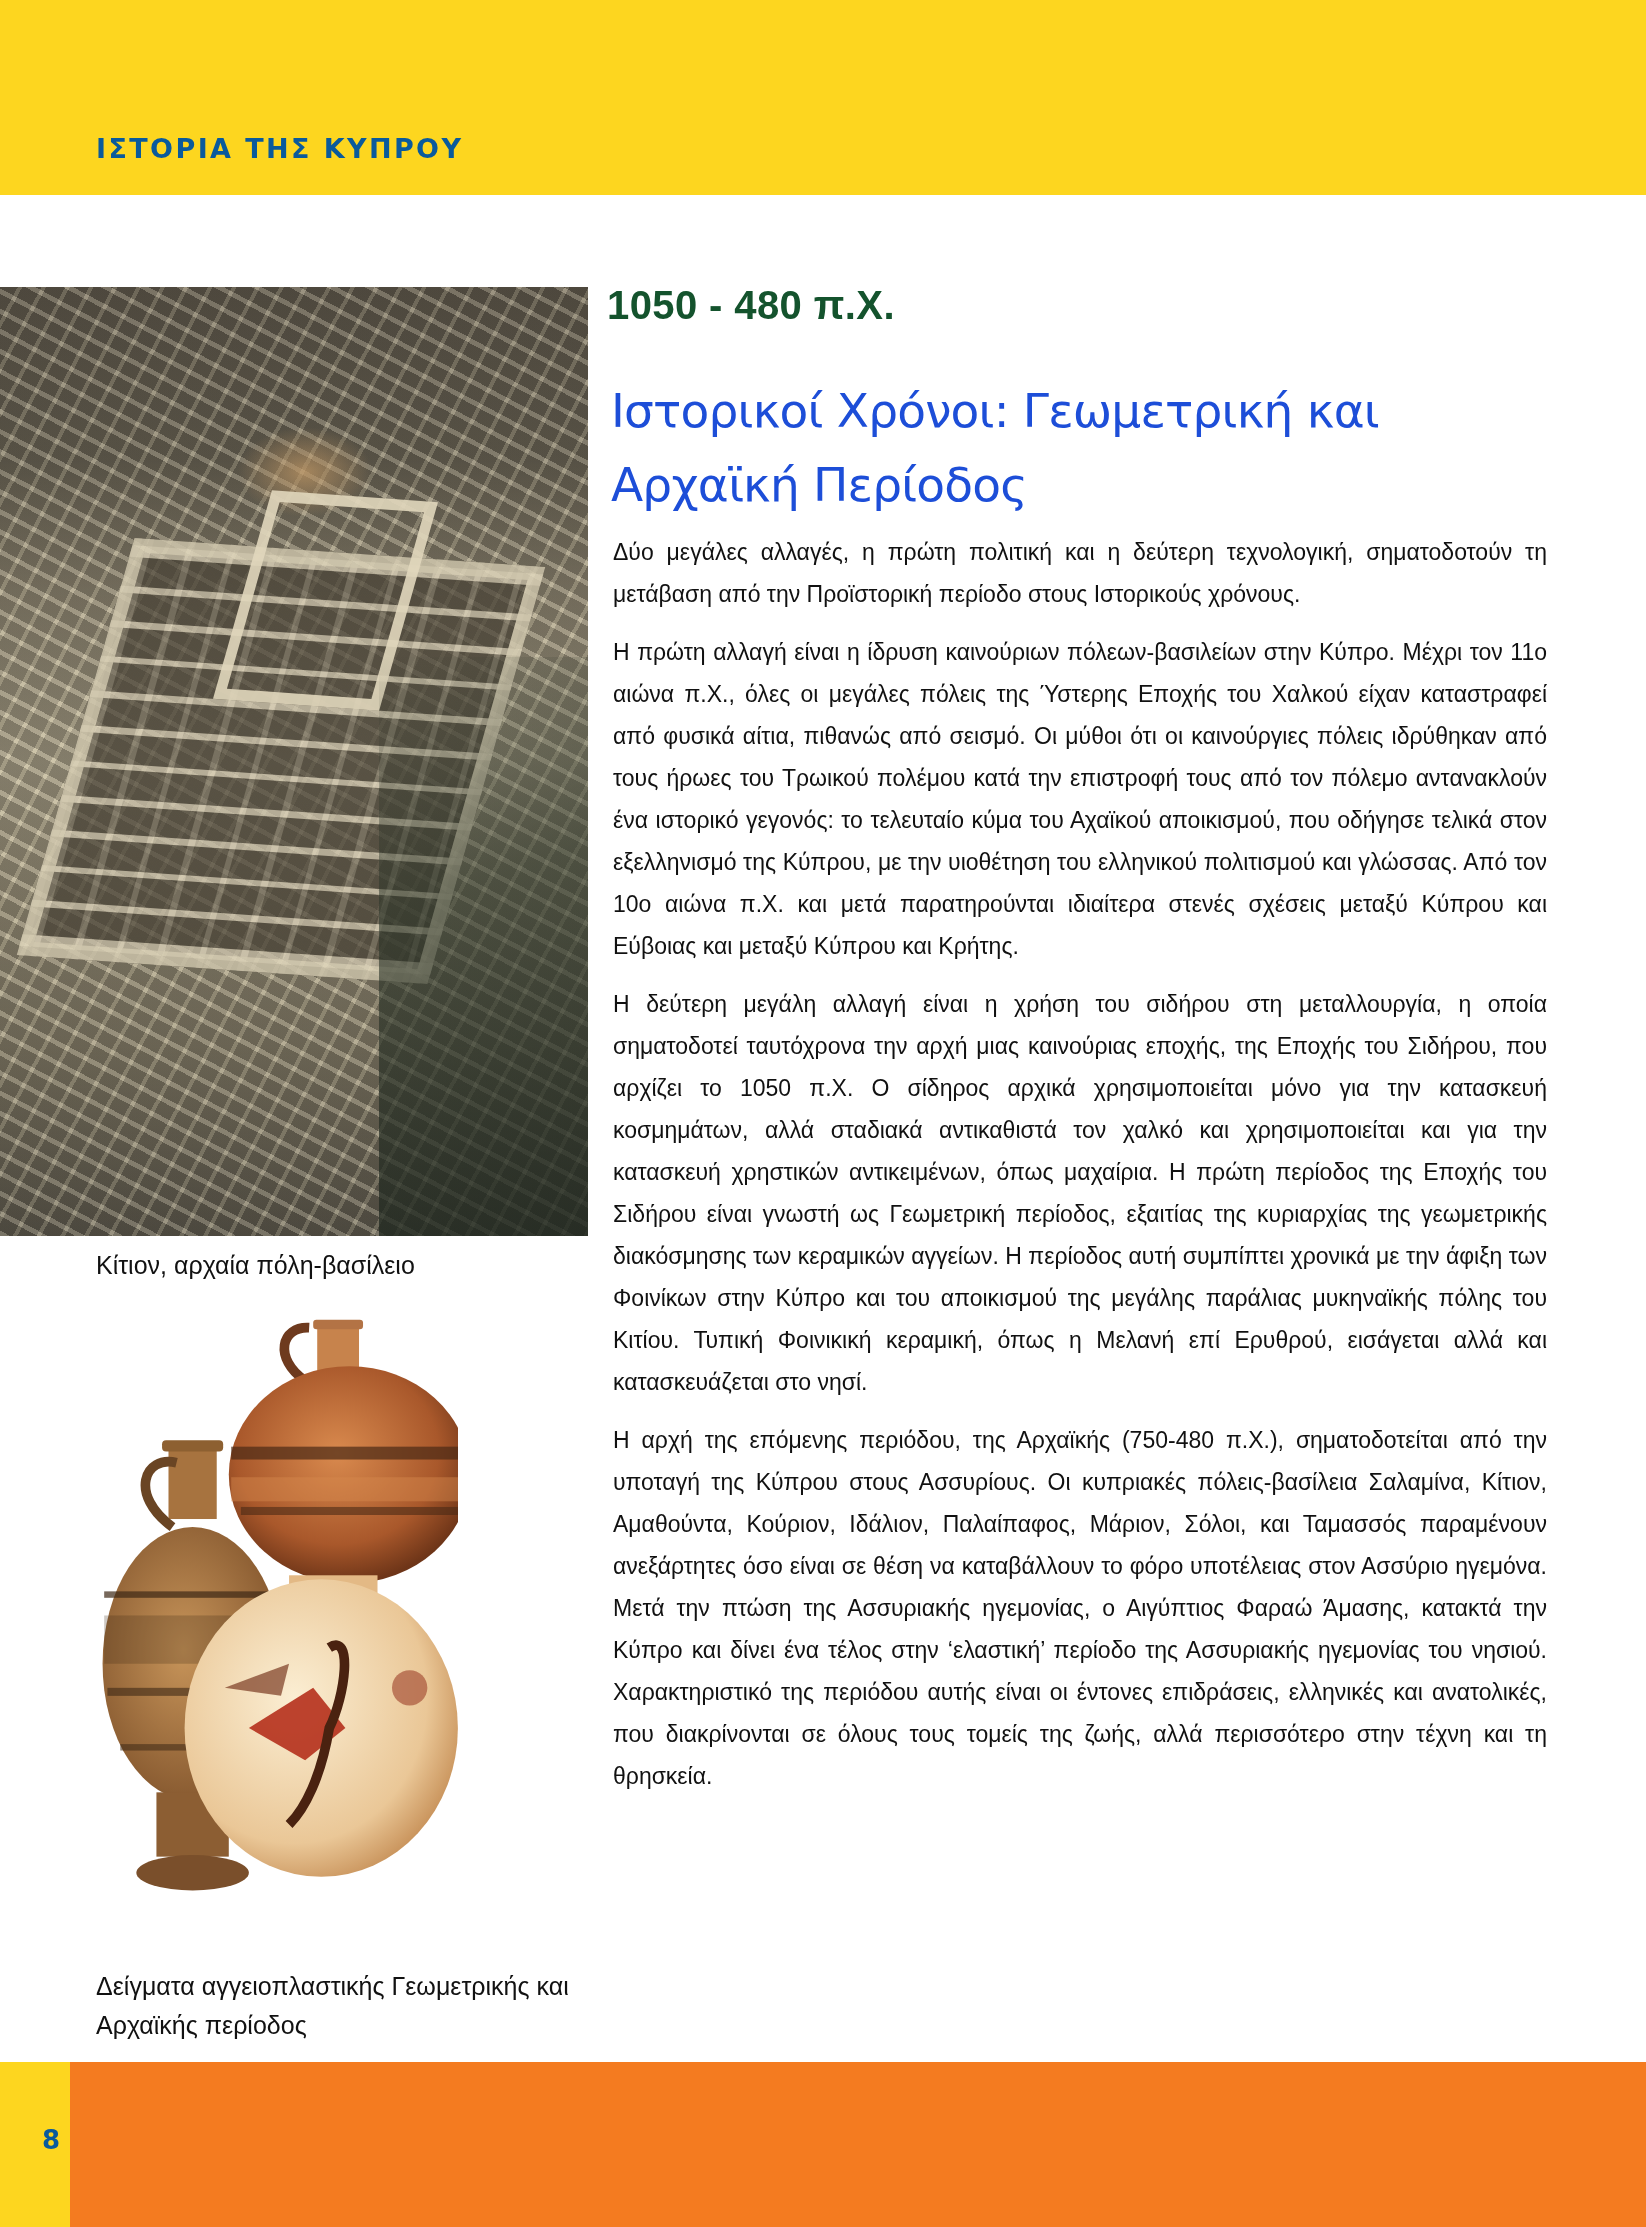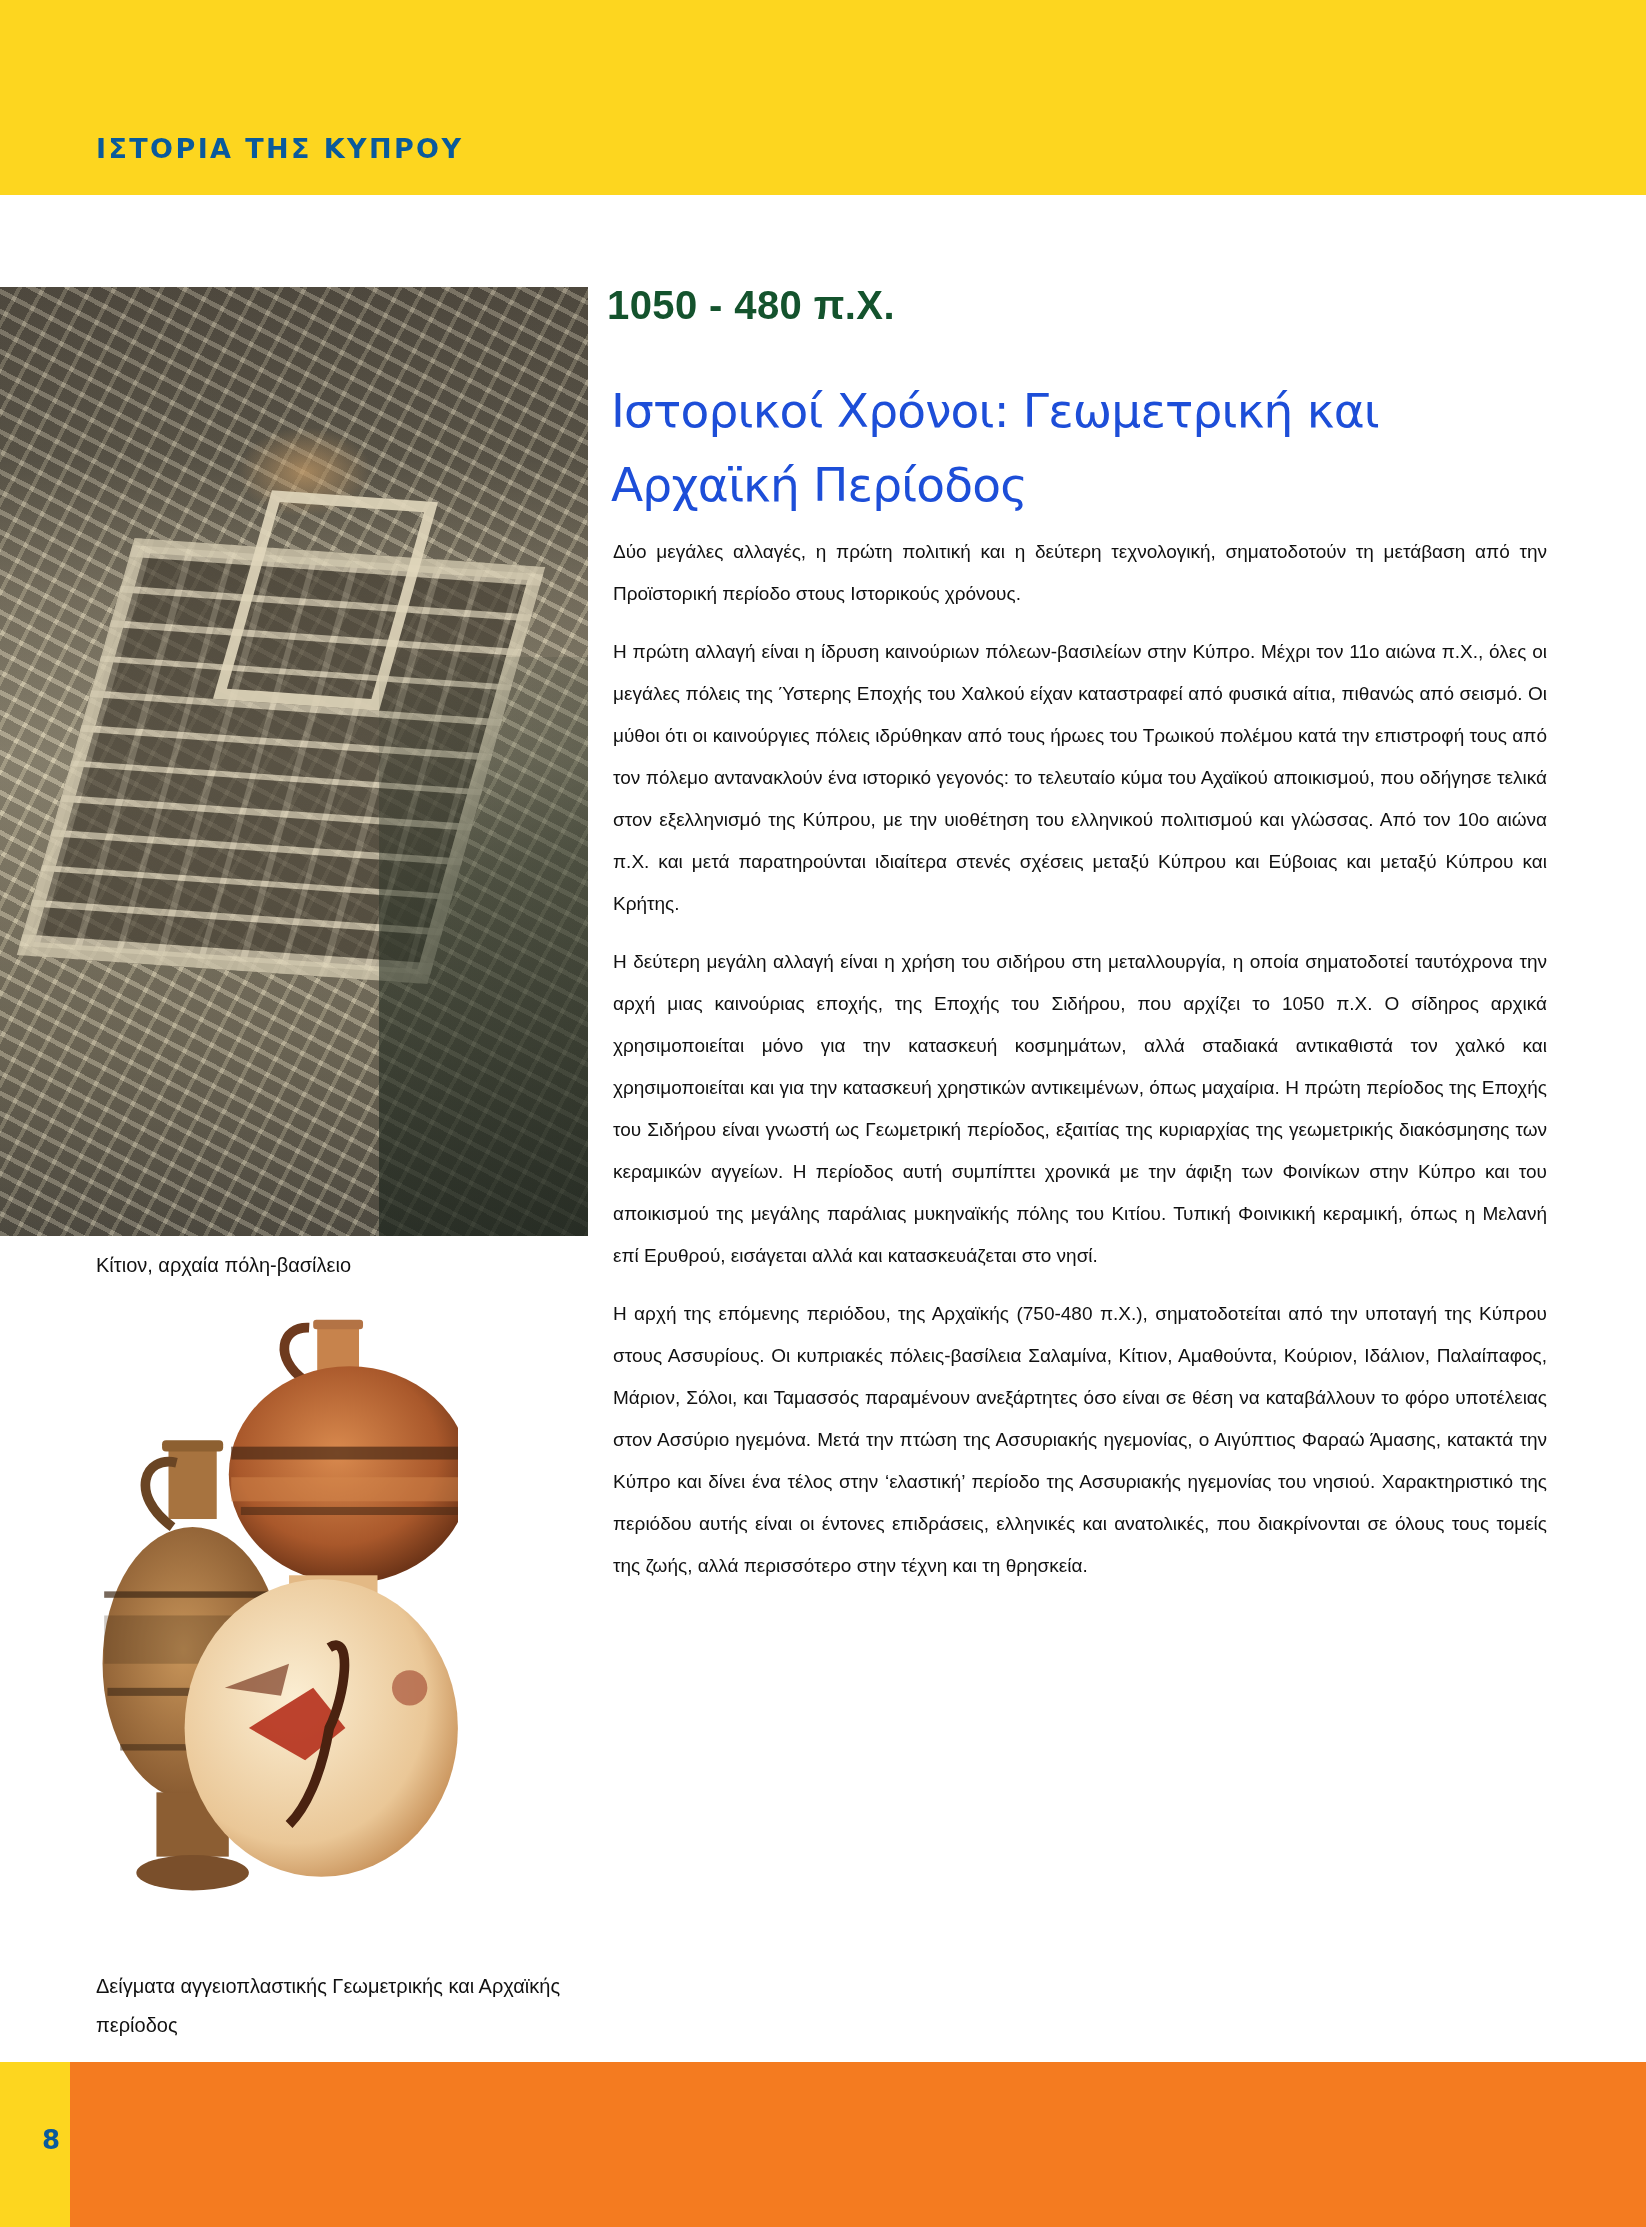--- a/index.html
+++ b/index.html
@@ -41,21 +41,21 @@
     transform: skewX(-12deg) rotate(4deg);
   }
   .aerial-photo .vegetation {
     position: absolute; right: 0; bottom: 0; width: 209px; height: 579px;
     background: linear-gradient(160deg, transparent 0%, rgba(40,50,38,0.55) 40%, rgba(30,38,30,0.8) 100%);
   }
 
   .caption {
     position: absolute; left: 96px;
     font-family: "Liberation Sans", sans-serif;
-    font-size: 20px; line-height: 39px; color: #111;
+    font-size: 25px; line-height: 39px; color: #111;
   }
   .caption-1 { top: 1246px; }
   .caption-2 { top: 1967px; width: 498px; }
 
   .vases {
     position: absolute; left: 88px; top: 1310px; width: 370px; height: 619px;
   }
 
   
   .date-range {
@@ -67,21 +67,21 @@
     position: absolute; left: 611px; top: 374px; width: 965px;
     font-family: "DejaVu Sans", sans-serif; font-weight: normal;
     font-size: 47px; line-height: 74px; color: #1d4ed8;
     letter-spacing: -0.8px;
   }
   .body-text {
     position: absolute; left: 613px; top: 531px; width: 934px;
   }
   .body-text p {
     font-family: "Liberation Sans", sans-serif;
-    font-size: 19px; line-height: 42px; color: #111;
+    font-size: 23px; line-height: 42px; color: #111;
     text-align: justify; margin-bottom: 16px;
   }
 
   
   .footer-band {
     position: absolute; left: 0; top: 2062px; width: 1646px; height: 166px;
     background: #F47B20;
   }
   .page-number-block {
     position: absolute; left: 0; top: 2062px; width: 70px; height: 166px;

